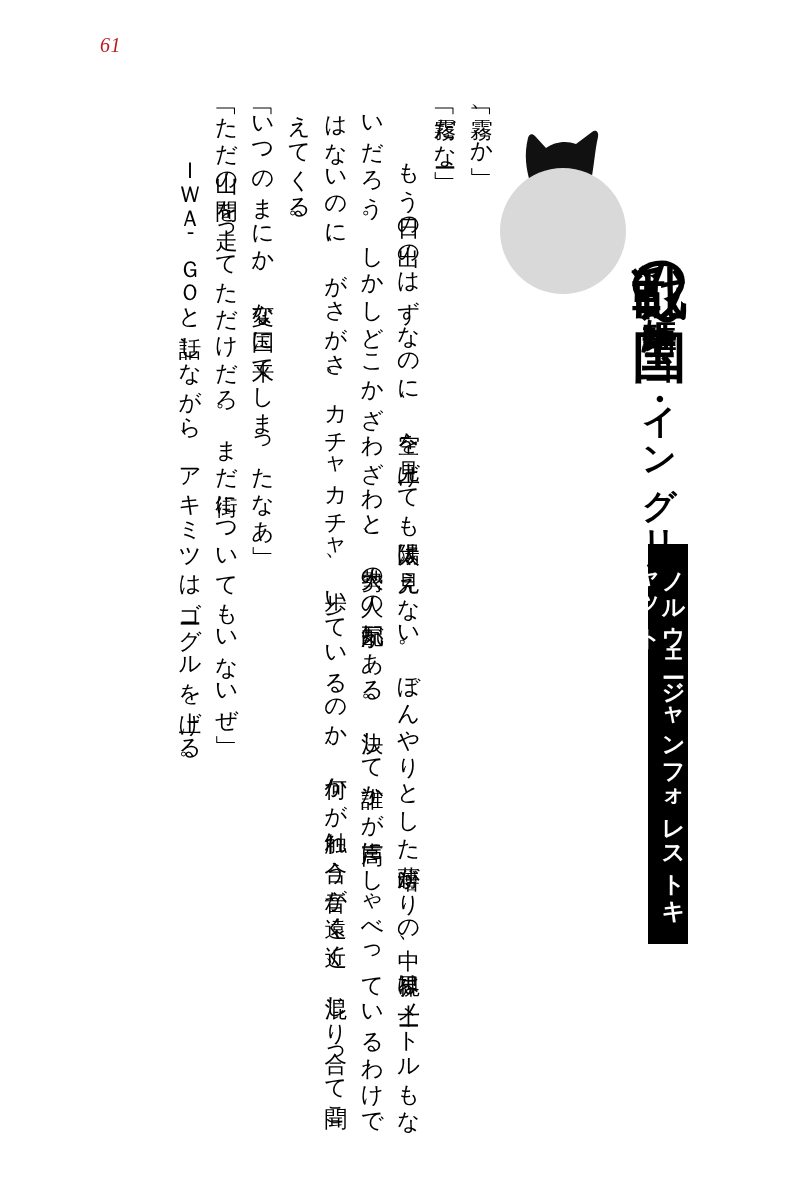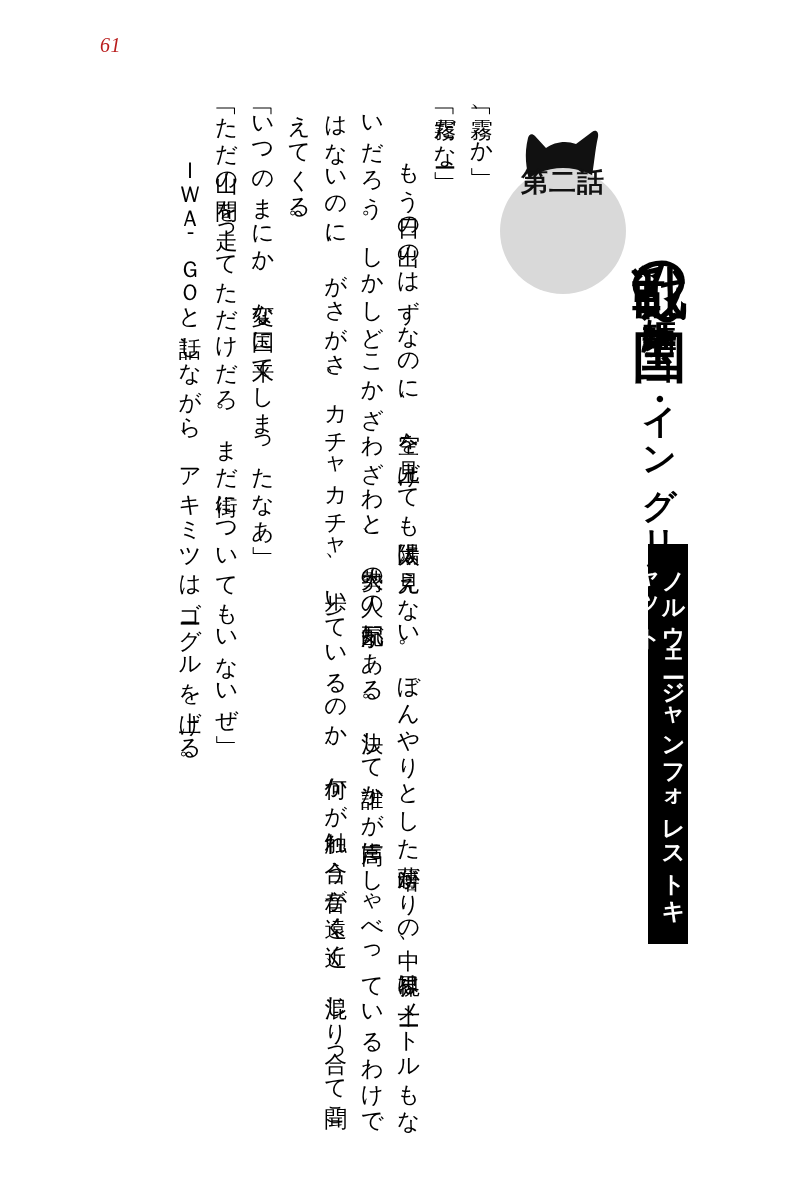--- a/index.html
+++ b/index.html
@@ -158,21 +158,20 @@
 
   <div class="chapter-block">
 
     <div class="cat-icon">
       <svg viewBox="0 0 86 56" width="86" height="56" xmlns="http://www.w3.org/2000/svg">
         <path d="M10 54 C6 40 4 26 8 10 C9 6 12 5 15 8 L26 20 C34 14 46 12 56 16 L72 4 C76 1 79 4 78 9 C75 22 74 38 71 54 Z" fill="#111111"></path>
       </svg>
     </div>
 
     <div class="chapter-badge"></div>
-    <div class="chapter-badge-label">第二話</div>
 
     <div class="chapter-title">
       <span>戦乱の国</span><span class="tilde">〜</span><span class="sub-inline">姫騎士ネコ・イングリッド</span>
     </div>
 
     <div class="subtitle-ribbon"></div>
     <div class="subtitle-text">ノルウェージャンフォレストキャット</div>
 
   </div>
 

